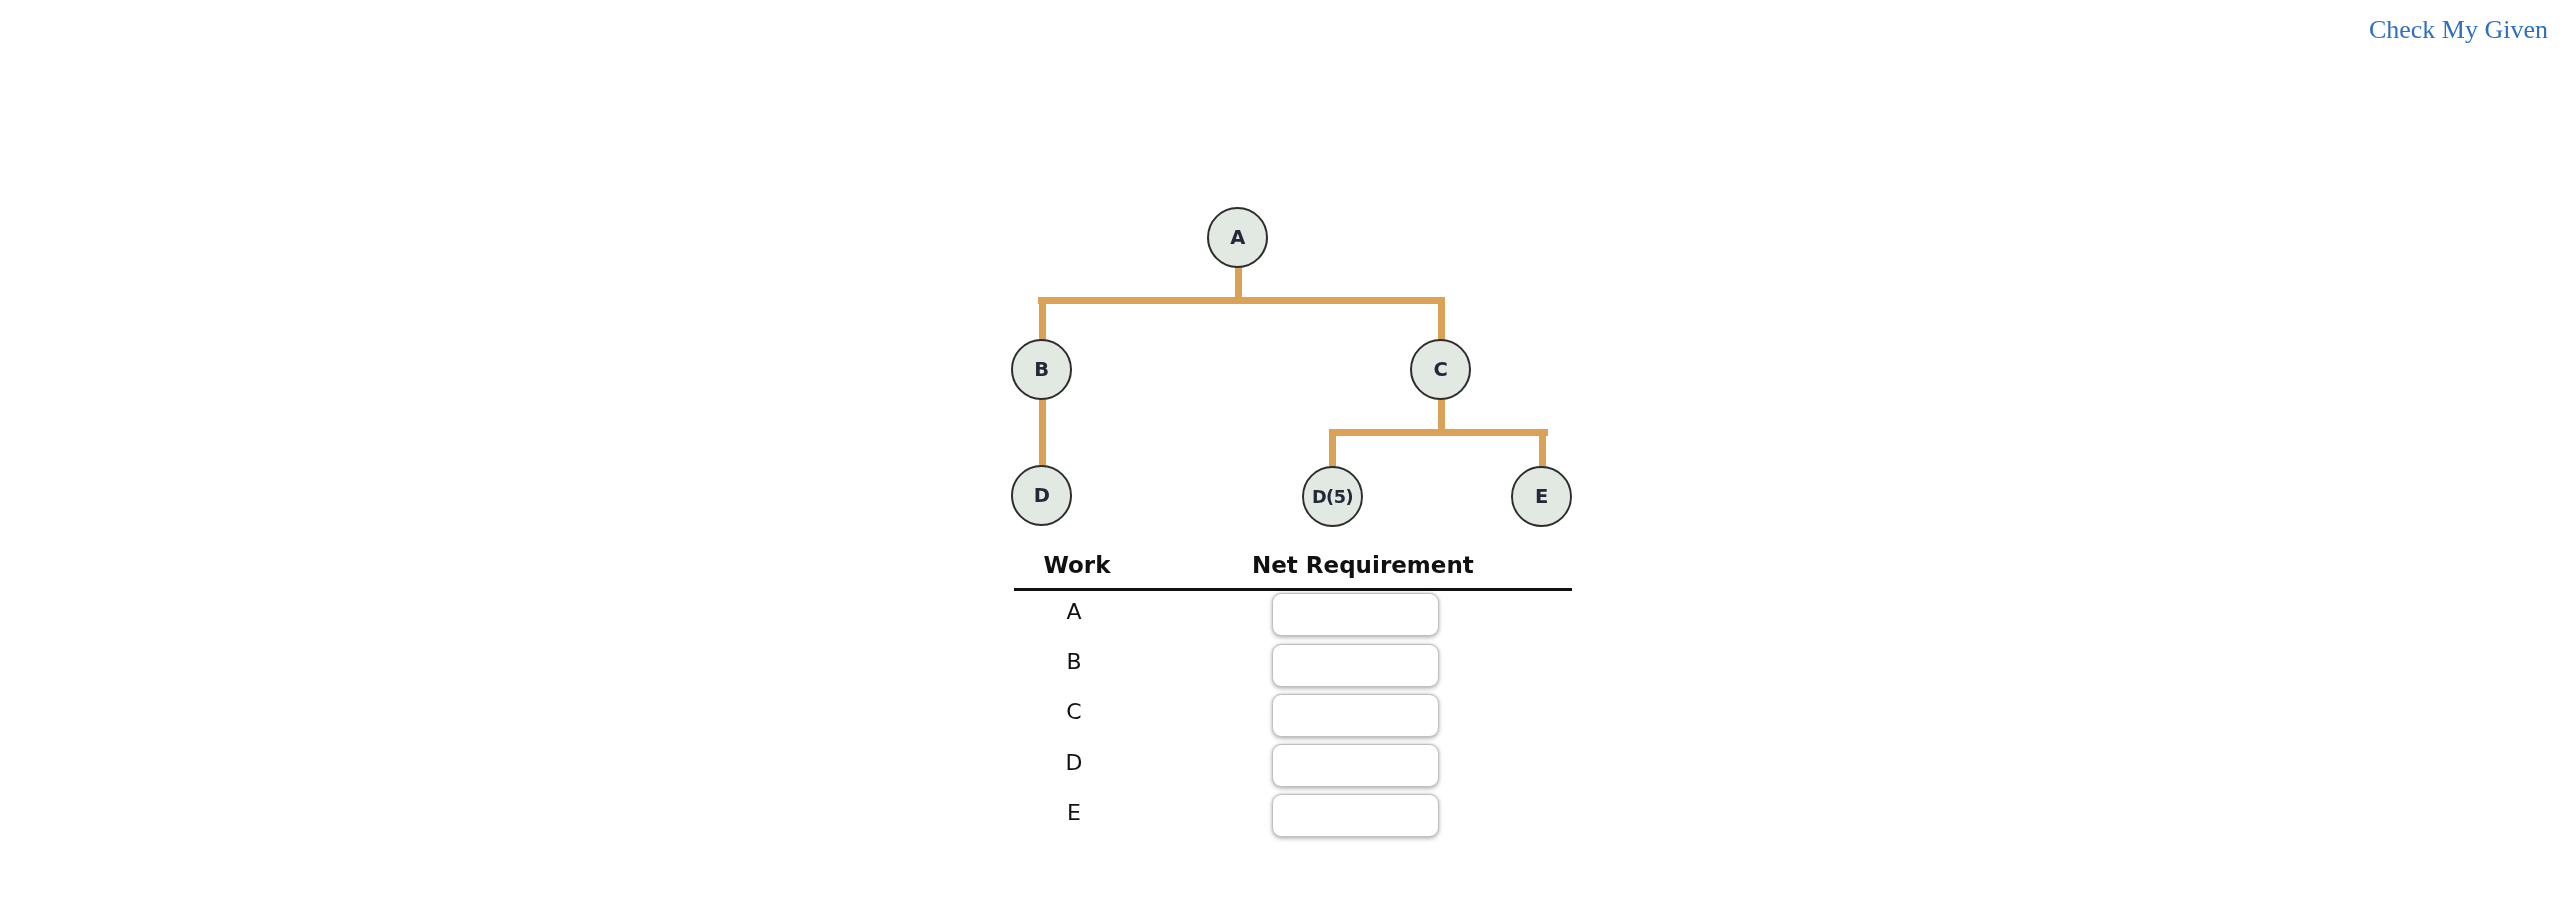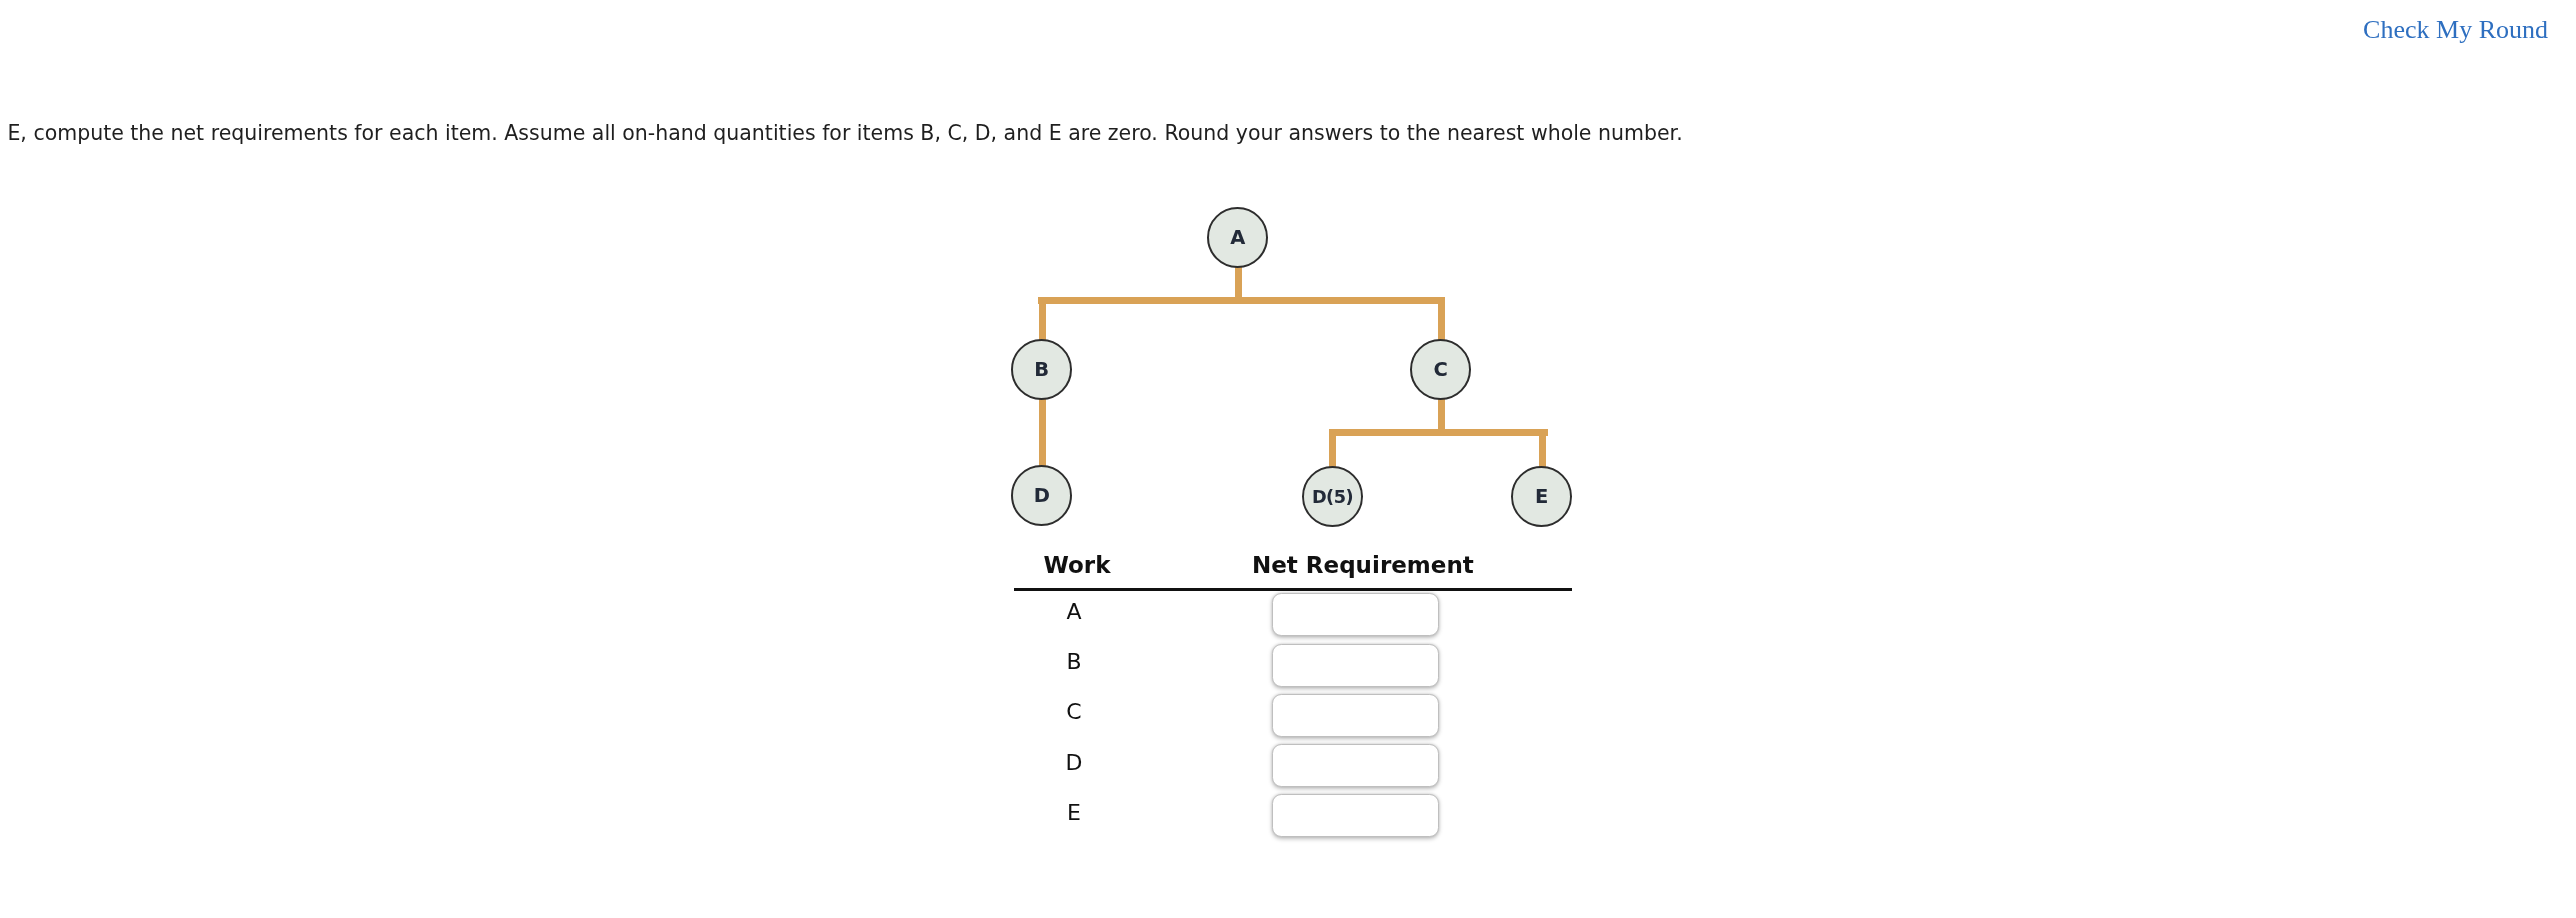--- a/index.html
+++ b/index.html
@@ -102,24 +102,23 @@
     background: #ffffff;
     box-shadow: 0 1.9px 4.6px rgba(0,0,0,0.25), 0 0 2.8px rgba(0,0,0,0.12);
     font-size: 20.5px;
     padding: 0 9.3px;
     outline: none;
   }
 </style>
 </head>
 <body>
 
-<a class="check-link" href="#">Check My Round</a>
+<a class="check-link" href="#">Check My Given</a>
 
 <div class="problem">
-  <div class="pline">E, compute the net requirements for each item. Assume all on-hand quantities for items B, C, D, and E are zero. Round your answers to the nearest whole number.</div>
 </div>
 
 <div class="tree-layer">
 
   <div class="conn" style="left:1235px; top:240px; width:6.5px; height:63px;"></div>
   <div class="conn" style="left:1038px; top:297px; width:406px; height:6.5px;"></div>
   <div class="conn" style="left:1039px; top:297px; width:6.5px; height:76px;"></div>
   <div class="conn" style="left:1438px; top:297px; width:6.5px; height:76px;"></div>
   <div class="conn" style="left:1039px; top:369px; width:6.5px; height:130px;"></div>
   <div class="conn" style="left:1438px; top:369px; width:6.5px; height:66px;"></div>

